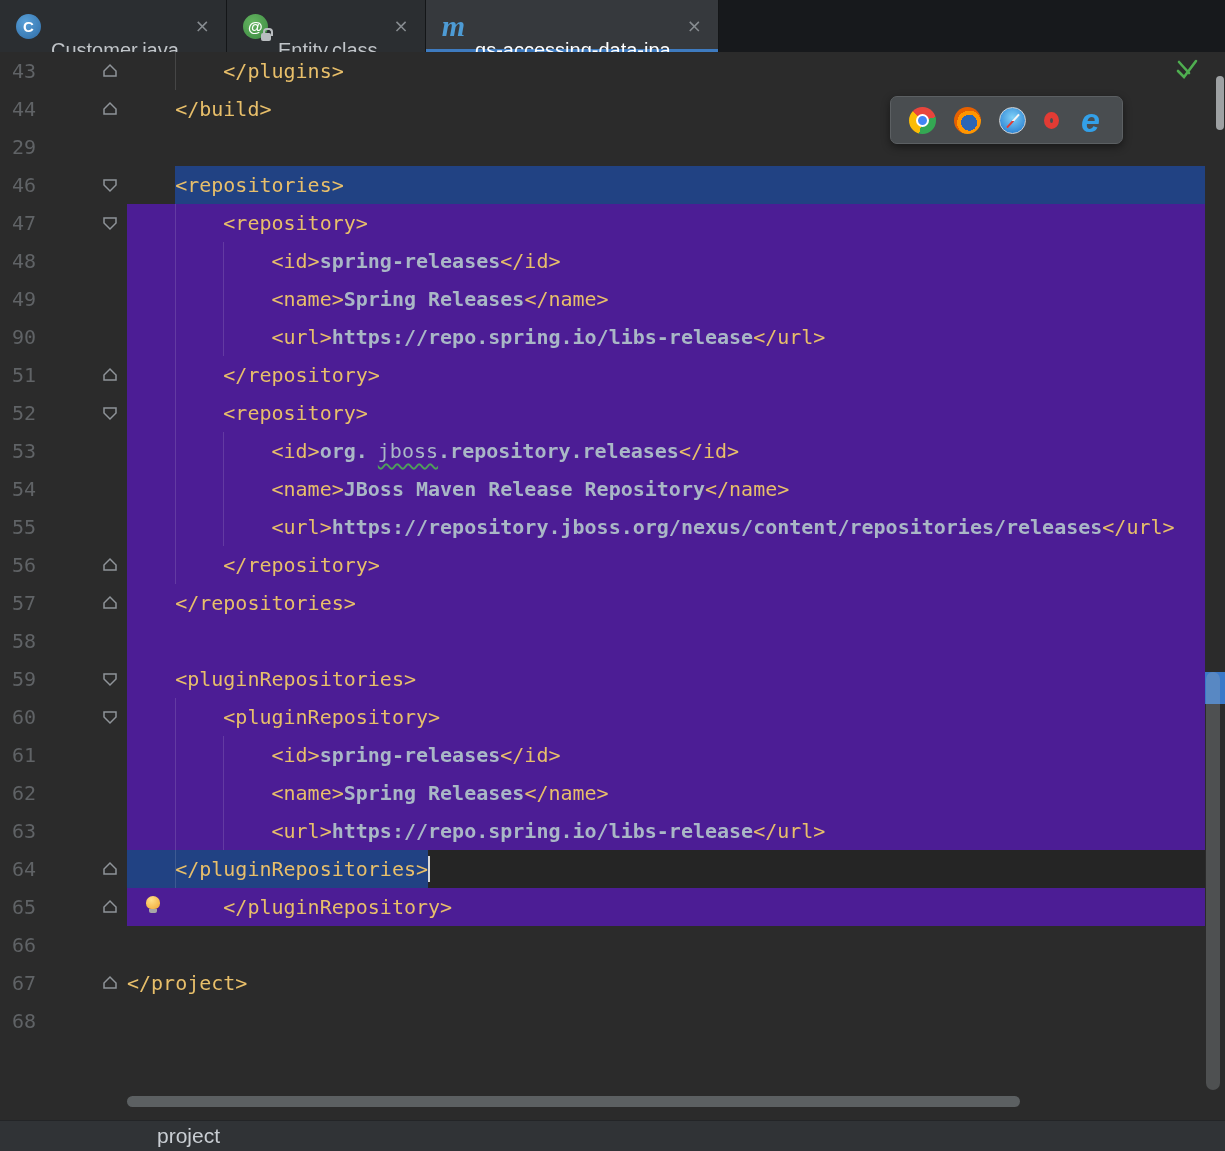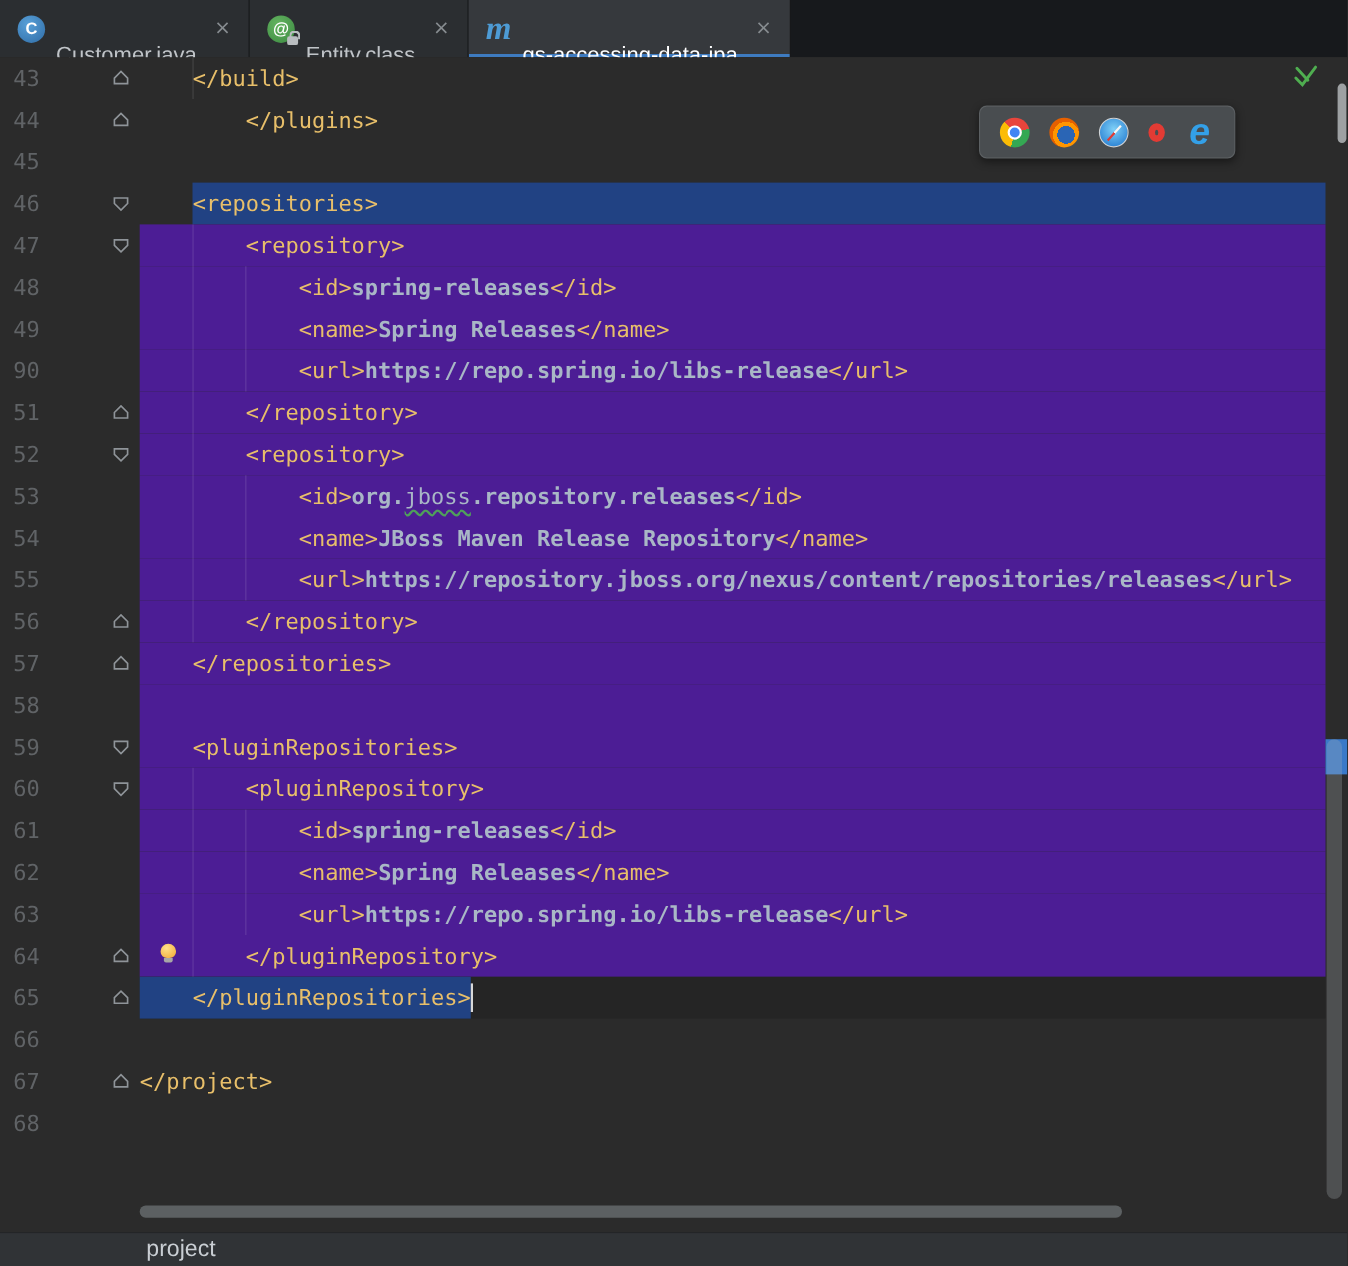--- a/index.html
+++ b/index.html
@@ -29,21 +29,21 @@
   .fold polygon{fill:none;stroke:#8f9499;stroke-width:1.5;}
 
   .code{position:absolute;left:127px;top:0;width:1078px;}
   .cline{position:relative;height:38px;font:20px/38px "DejaVu Sans Mono",monospace;white-space:pre;}
   .cline.sel{background:#4c1d95;}
   .cline.caret-row{background:#252525;}
   .selbg{position:absolute;top:0;height:38px;background:#214283;}
   .txt{position:relative;}
   .seg-tag{color:#e8bf6a;}
   .seg-text{color:#a9b7c6;font-weight:bold;}
-  .seg-error{color:#a9b7c6;text-decoration:underline;text-decoration-style:wavy;text-decoration-color:#4fa05a;text-decoration-thickness:2px;text-underline-offset:5px;}
+  .seg-error{color:#a9b7c6;text-decoration:underline;text-decoration-style:wavy;text-decoration-color:#4fa05a;text-decoration-thickness:2px;text-underline-offset:5px;margin-left:10px;}
   .caret{position:absolute;top:6px;width:2px;height:26px;background:#d8d8d8;}
   .guide{position:absolute;width:1px;background:rgba(255,255,255,0.13);}
 
   .bulb{position:absolute;left:18px;top:8px;width:16px;}
   .bulb .glass{width:14px;height:13px;margin:0 auto;border-radius:50% 50% 42% 42%;background:radial-gradient(circle at 38% 30%,#ffe08a,#f0a732);}
   .bulb .base{width:8px;height:4px;margin:0 auto;background:#a7a7a7;border-radius:0 0 2px 2px;}
 
   
   .browser-popup{position:absolute;left:890px;top:44px;width:233px;height:48px;background:#494d50;border:1px solid #5c6063;border-radius:7px;display:flex;align-items:center;justify-content:space-evenly;box-shadow:0 3px 8px rgba(0,0,0,.45);}
   .bi{position:relative;width:27px;height:27px;border-radius:50%;}
@@ -57,21 +57,21 @@
 
   
   .inspect-icon{position:absolute;right:27px;top:6px;width:22px;height:22px;}
   .mini-thumb{position:absolute;right:1px;top:24px;width:8px;height:54px;border-radius:4px;background:#b3b6b8;opacity:.85;}
   .sel-marker{position:absolute;right:0;top:620px;width:20px;height:32px;background:#3a79c9;}
   .vthumb{position:absolute;right:5px;top:620px;width:14px;height:418px;border-radius:7px;background:rgba(170,175,180,.28);}
   .hthumb{position:absolute;left:127px;top:1044px;width:893px;height:11px;border-radius:6px;background:#5c6062;}
 
   
   .breadcrumbs{height:31px;background:#303336;border-top:1px solid #232527;display:flex;align-items:center;padding-left:133px;}
-  .crumb{font:21px "Liberation Sans",sans-serif;color:#c9ced3;}
+  .crumb{font:21px "Liberation Sans",sans-serif;color:#c9ced3;margin-left:24px;}
 </style>
 </head>
 <body>
 
 <div class="app">
 
   <div class="tab-bar" id="tab-bar">
       <div class="tab">
         <span class="ic ic-java-class">C</span>
         <span class="tab-label">Customer.java</span>
@@ -97,21 +97,21 @@
               <polygon points="3,14 15,14 15,9 9,3 3,9"></polygon>
             </svg></span>
         </div>
         <div class="grow">
           <span class="lnum">44</span>
           <span class="fold"><svg width="18" height="18">
               <polygon points="3,14 15,14 15,9 9,3 3,9"></polygon>
             </svg></span>
         </div>
         <div class="grow">
-          <span class="lnum">45</span>
+          <span class="lnum">29</span>
         </div>
         <div class="grow">
           <span class="lnum">46</span>
           <span class="fold"><svg width="18" height="18">
               <polygon points="3,4 15,4 15,9 9,15 3,9"></polygon>
             </svg></span>
         </div>
         <div class="grow">
           <span class="lnum">47</span>
           <span class="fold"><svg width="18" height="18">
@@ -203,43 +203,43 @@
           <span class="lnum">67</span>
           <span class="fold"><svg width="18" height="18">
               <polygon points="3,14 15,14 15,9 9,3 3,9"></polygon>
             </svg></span>
         </div>
         <div class="grow">
           <span class="lnum">68</span>
         </div>
       </div>
     <div class="code" id="code">
+        <div class="cline"><span class="txt"><span class="seg-tag">        &lt;/plugins&gt;</span></span></div>
         <div class="cline"><span class="txt"><span class="seg-tag">    &lt;/build&gt;</span></span></div>
-        <div class="cline"><span class="txt"><span class="seg-tag">        &lt;/plugins&gt;</span></span></div>
         <div class="cline"><span class="txt"></span></div>
         <div class="cline"><div class="selbg" style="left: 48px; right: 0px;"></div><span class="txt"><span class="seg-tag">    &lt;repositories&gt;</span></span></div>
         <div class="cline sel"><span class="txt"><span class="seg-tag">        &lt;repository&gt;</span></span></div>
         <div class="cline sel"><span class="txt"><span class="seg-tag">            &lt;id&gt;</span><span class="seg-text">spring-releases</span><span class="seg-tag">&lt;/id&gt;</span></span></div>
         <div class="cline sel"><span class="txt"><span class="seg-tag">            &lt;name&gt;</span><span class="seg-text">Spring Releases</span><span class="seg-tag">&lt;/name&gt;</span></span></div>
         <div class="cline sel"><span class="txt"><span class="seg-tag">            &lt;url&gt;</span><span class="seg-text">https://repo.spring.io/libs-release</span><span class="seg-tag">&lt;/url&gt;</span></span></div>
         <div class="cline sel"><span class="txt"><span class="seg-tag">        &lt;/repository&gt;</span></span></div>
         <div class="cline sel"><span class="txt"><span class="seg-tag">        &lt;repository&gt;</span></span></div>
         <div class="cline sel"><span class="txt"><span class="seg-tag">            &lt;id&gt;</span><span class="seg-text">org.</span><span class="seg-error">jboss</span><span class="seg-text">.repository.releases</span><span class="seg-tag">&lt;/id&gt;</span></span></div>
         <div class="cline sel"><span class="txt"><span class="seg-tag">            &lt;name&gt;</span><span class="seg-text">JBoss Maven Release Repository</span><span class="seg-tag">&lt;/name&gt;</span></span></div>
         <div class="cline sel"><span class="txt"><span class="seg-tag">            &lt;url&gt;</span><span class="seg-text">https://repository.jboss.org/nexus/content/repositories/releases</span><span class="seg-tag">&lt;/url&gt;</span></span></div>
         <div class="cline sel"><span class="txt"><span class="seg-tag">        &lt;/repository&gt;</span></span></div>
         <div class="cline sel"><span class="txt"><span class="seg-tag">    &lt;/repositories&gt;</span></span></div>
         <div class="cline sel"><span class="txt"></span></div>
         <div class="cline sel"><span class="txt"><span class="seg-tag">    &lt;pluginRepositories&gt;</span></span></div>
         <div class="cline sel"><span class="txt"><span class="seg-tag">        &lt;pluginRepository&gt;</span></span></div>
         <div class="cline sel"><span class="txt"><span class="seg-tag">            &lt;id&gt;</span><span class="seg-text">spring-releases</span><span class="seg-tag">&lt;/id&gt;</span></span></div>
         <div class="cline sel"><span class="txt"><span class="seg-tag">            &lt;name&gt;</span><span class="seg-text">Spring Releases</span><span class="seg-tag">&lt;/name&gt;</span></span></div>
         <div class="cline sel"><span class="txt"><span class="seg-tag">            &lt;url&gt;</span><span class="seg-text">https://repo.spring.io/libs-release</span><span class="seg-tag">&lt;/url&gt;</span></span></div>
+        <div class="cline caret-row"><div class="selbg" style="left: 0px; width: 301px;"></div><div class="caret" style="left: 301px;"></div><span class="txt"><span class="seg-tag">    &lt;/pluginRepositories&gt;</span></span></div>
         <div class="cline sel"><div class="bulb"><div class="glass"></div><div class="base"></div></div><span class="txt"><span class="seg-tag">        &lt;/pluginRepository&gt;</span></span></div>
-        <div class="cline caret-row"><div class="selbg" style="left: 0px; width: 301px;"></div><div class="caret" style="left: 301px;"></div><span class="txt"><span class="seg-tag">    &lt;/pluginRepositories&gt;</span></span></div>
         <div class="cline"><span class="txt"></span></div>
         <div class="cline"><span class="txt"><span class="seg-tag">&lt;/project&gt;</span></span></div>
         <div class="cline"><span class="txt"></span></div>
         <div class="guide" style="left: 48px; top: 0px; height: 38px;"></div>
         <div class="guide" style="left: 48px; top: 152px; height: 380px;"></div>
         <div class="guide" style="left: 48px; top: 646px; height: 190px;"></div>
         <div class="guide" style="left: 96px; top: 190px; height: 114px;"></div>
         <div class="guide" style="left: 96px; top: 380px; height: 114px;"></div>
         <div class="guide" style="left: 96px; top: 684px; height: 114px;"></div>
       </div>

